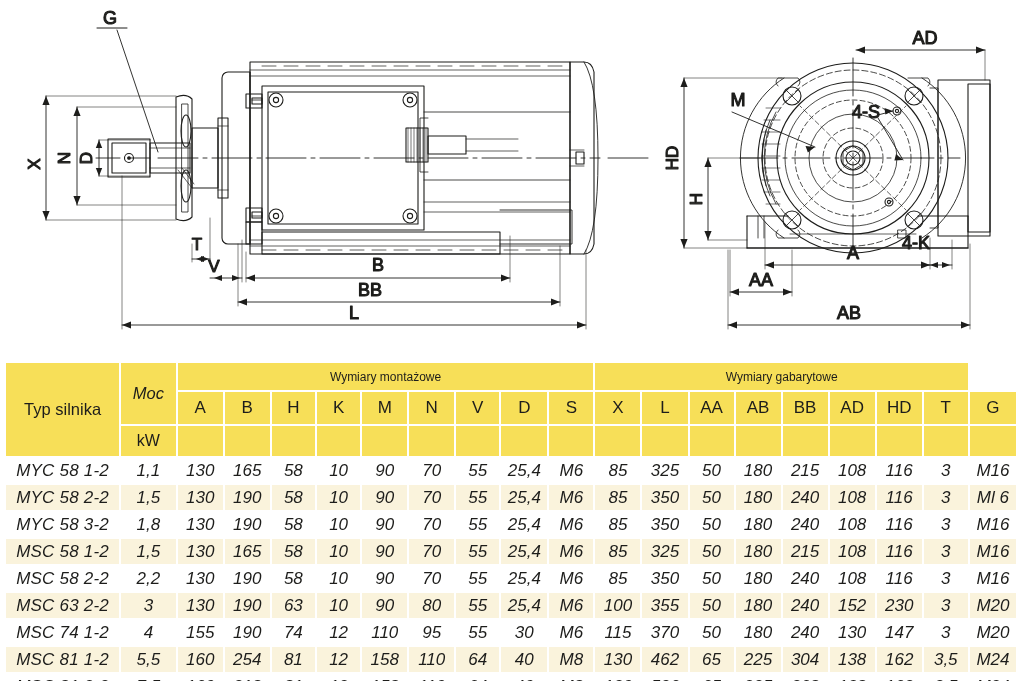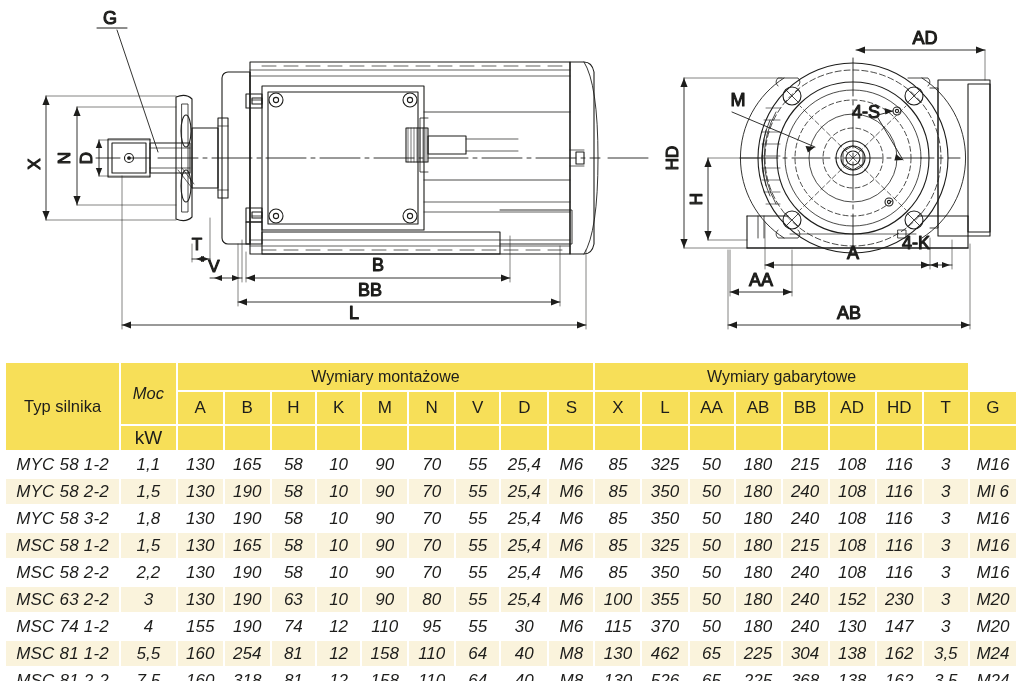--- a/index.html
+++ b/index.html
@@ -23,23 +23,23 @@
     border-collapse:separate;
     border-spacing:2px;
     font-size:16.5px;
   }
   #spec-table th, #spec-table td{
     padding:0;margin:0;text-align:center;vertical-align:middle;
     font-weight:normal;color:#1d1d1b;
     white-space:nowrap;
   }
   .hdr{background:#f7df58;}
-  .hdr-group{height:27px;font-size:16px;}
+  .hdr-group{height:27px;font-size:12px;}
   .hdr-col{height:32px;font-size:17px;}
-  .hdr-unit{height:24px;font-size:19px;}
+  .hdr-unit{height:30px;font-size:16px;}
   .hdr-corner{font-size:16.5px;}
 
   tbody tr{height:25px;font-style:italic;}
   tbody td{height:25px;font-size:17px;background:transparent;}
   tbody tr.alt td{background:#faf3dc;}
   td.type-col{text-align:center;font-size:17px;letter-spacing:0.2px;}
 
   .col-type{width:118px;}
   .col-moc{width:60px;font-style:italic;}
   .col-dim{width:49px;}

